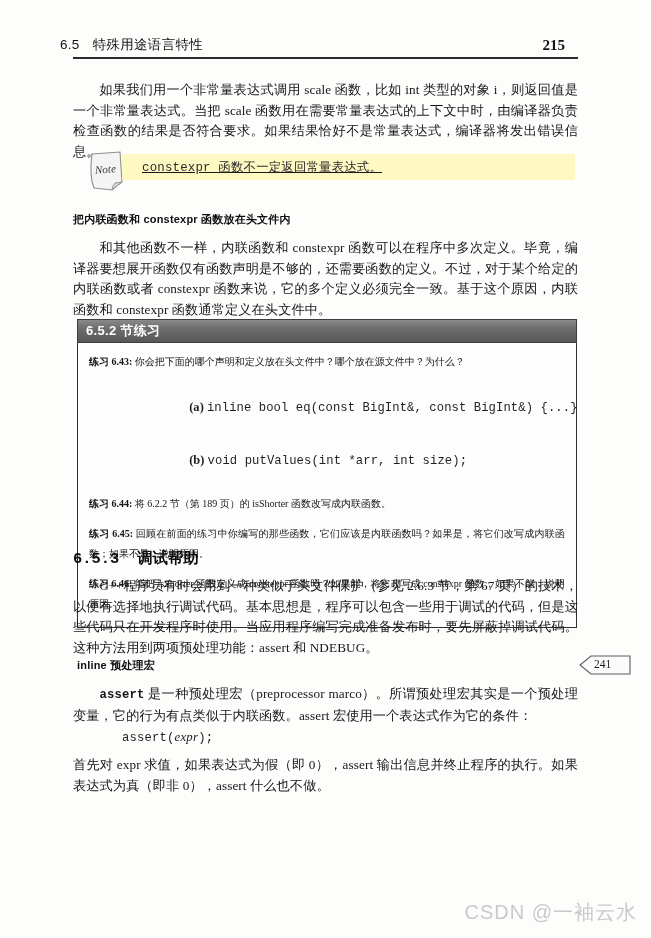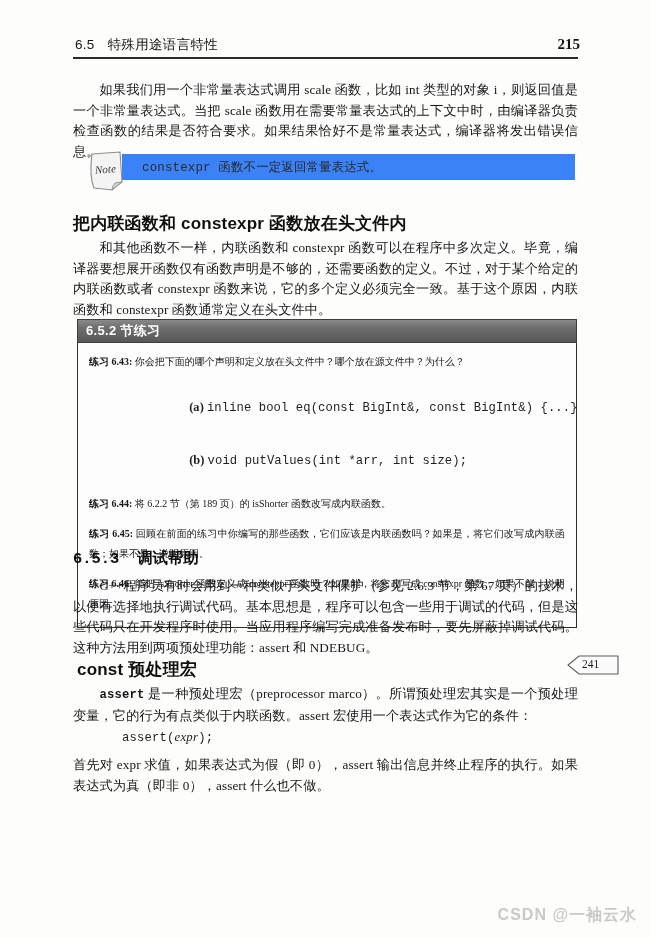--- a/index.html
+++ b/index.html
@@ -18,25 +18,25 @@
 
   .page {
     position: absolute;
     inset: 0;
     background: #fdfdfc;
   }
 
   
   .header {
     position: absolute;
-    left: 75px;
+    left: 60px;
     top: 36px;
     width: 505px;
     display: flex;
-    align-items: flex-start;
+    align-items: center;
     justify-content: space-between;
   }
   .header-left {
     font-family: "Liberation Sans", "DejaVu Sans", sans-serif;
     font-size: 13.5px;
     color: #141414;
     letter-spacing: .3px;
   }
   .header-sec-no { margin-right: 13px; }
   .header-right {
@@ -72,23 +72,24 @@
   }
   .ital { font-style: italic; }
 
   
   .note-band {
     position: absolute;
     left: 122px;
     top: 154px;
     width: 453px;
     height: 26px;
-    background: #3b82f6;
+    background: #fef9c3;
     display: flex;
     align-items: center;
+    text-decoration: underline;
   }
   .note-text {
     margin-left: 20px;
     font-family: "Liberation Mono", "DejaVu Sans Mono", monospace;
     font-size: 12.4px;
     color: #2a2a2a;
     letter-spacing: .2px;
   }
   .note-icon {
     position: absolute;
@@ -105,21 +106,21 @@
     font-style: italic;
     font-size: 11px;
     color: #3a3a3a;
     transform: rotate(-4deg);
   }
 
   
   .subhead {
     position: absolute;
     font-family: "Liberation Sans", "DejaVu Sans", sans-serif;
-    font-size: 17px;
+    font-size: 11px;
     font-weight: 700;
     color: #101010;
     letter-spacing: .2px;
   }
   .secthead {
     position: absolute;
     font-family: Liberation Mono, monospace;
     font-size: 15.4px;
     font-weight: 700;
     color: #0d0d0d;
@@ -191,44 +192,43 @@
   }
   .code-block .ital {
     font-family: "Liberation Serif", "DejaVu Serif", serif;
     font-style: italic;
     font-size: 12.8px;
   }
 
   
   .margin-marker {
     position: absolute;
-    left: 566px;
+    left: 578px;
     top: 655px;
     width: 55px;
     height: 21px;
   }
   .margin-marker .num {
     position: absolute;
     left: 16px;
     top: 3px;
     font-family: "Liberation Serif", "DejaVu Serif", serif;
     font-size: 11.5px;
     color: #1c1c1c;
   }
 
   
   .watermark {
     position: absolute;
     right: 14px;
     bottom: 12px;
     font-family: "Liberation Sans", "DejaVu Sans", sans-serif;
-    font-size: 16px;
+    font-size: 20px;
     color: #c9c9c9;
     letter-spacing: 1px;
-    font-weight: bold;
   }
 </style>
 </head>
 <body>
 
 <div class="page">
 
   <div class="header">
     <div class="header-left">
       <span class="header-sec-no">6.5</span><span>特殊用途语言特性</span>
@@ -286,21 +286,21 @@
 
     </div>
   </div>
 
   <div class="secthead" style="left:73px; top:548px;">
     <span class="no">6.5.3</span><span>调试帮助</span>
   </div>
 
   <div class="para indent" style="left:73px; top:576px; width:505px;">C++程序员有时会用到一种类似于头文件保护（参见 2.6.3 节，第 67 页）的技术，以便有选择地执行调试代码。基本思想是，程序可以包含一些用于调试的代码，但是这些代码只在开发程序时使用。当应用程序编写完成准备发布时，要先屏蔽掉调试代码。这种方法用到两项预处理功能：assert 和 NDEBUG。</div>
 
-  <div class="subhead" style="left:77px; top:658px;">const 预处理宏</div>
+  <div class="subhead" style="left:77px; top:658px;">inline 预处理宏</div>
 
   <div class="margin-marker">
     <svg width="55" height="21" viewBox="0 0 55 21" xmlns="http://www.w3.org/2000/svg">
       <path d="M13 1 L52 1 L52 19 L13 19 L2 10 Z" fill="#fbfbfb" stroke="#5c5c5c" stroke-width="1.1"></path>
     </svg>
     <span class="num">241</span>
   </div>
 
   <div class="para indent" style="left:73px; top:684px; width:505px;"><span class="mono-b">assert</span><span> 是一种预处理宏（preprocessor marco）。所谓预处理宏其实是一个预处理变量，它的行为有点类似于内联函数。assert 宏使用一个表达式作为它的条件：</span></div>
 

